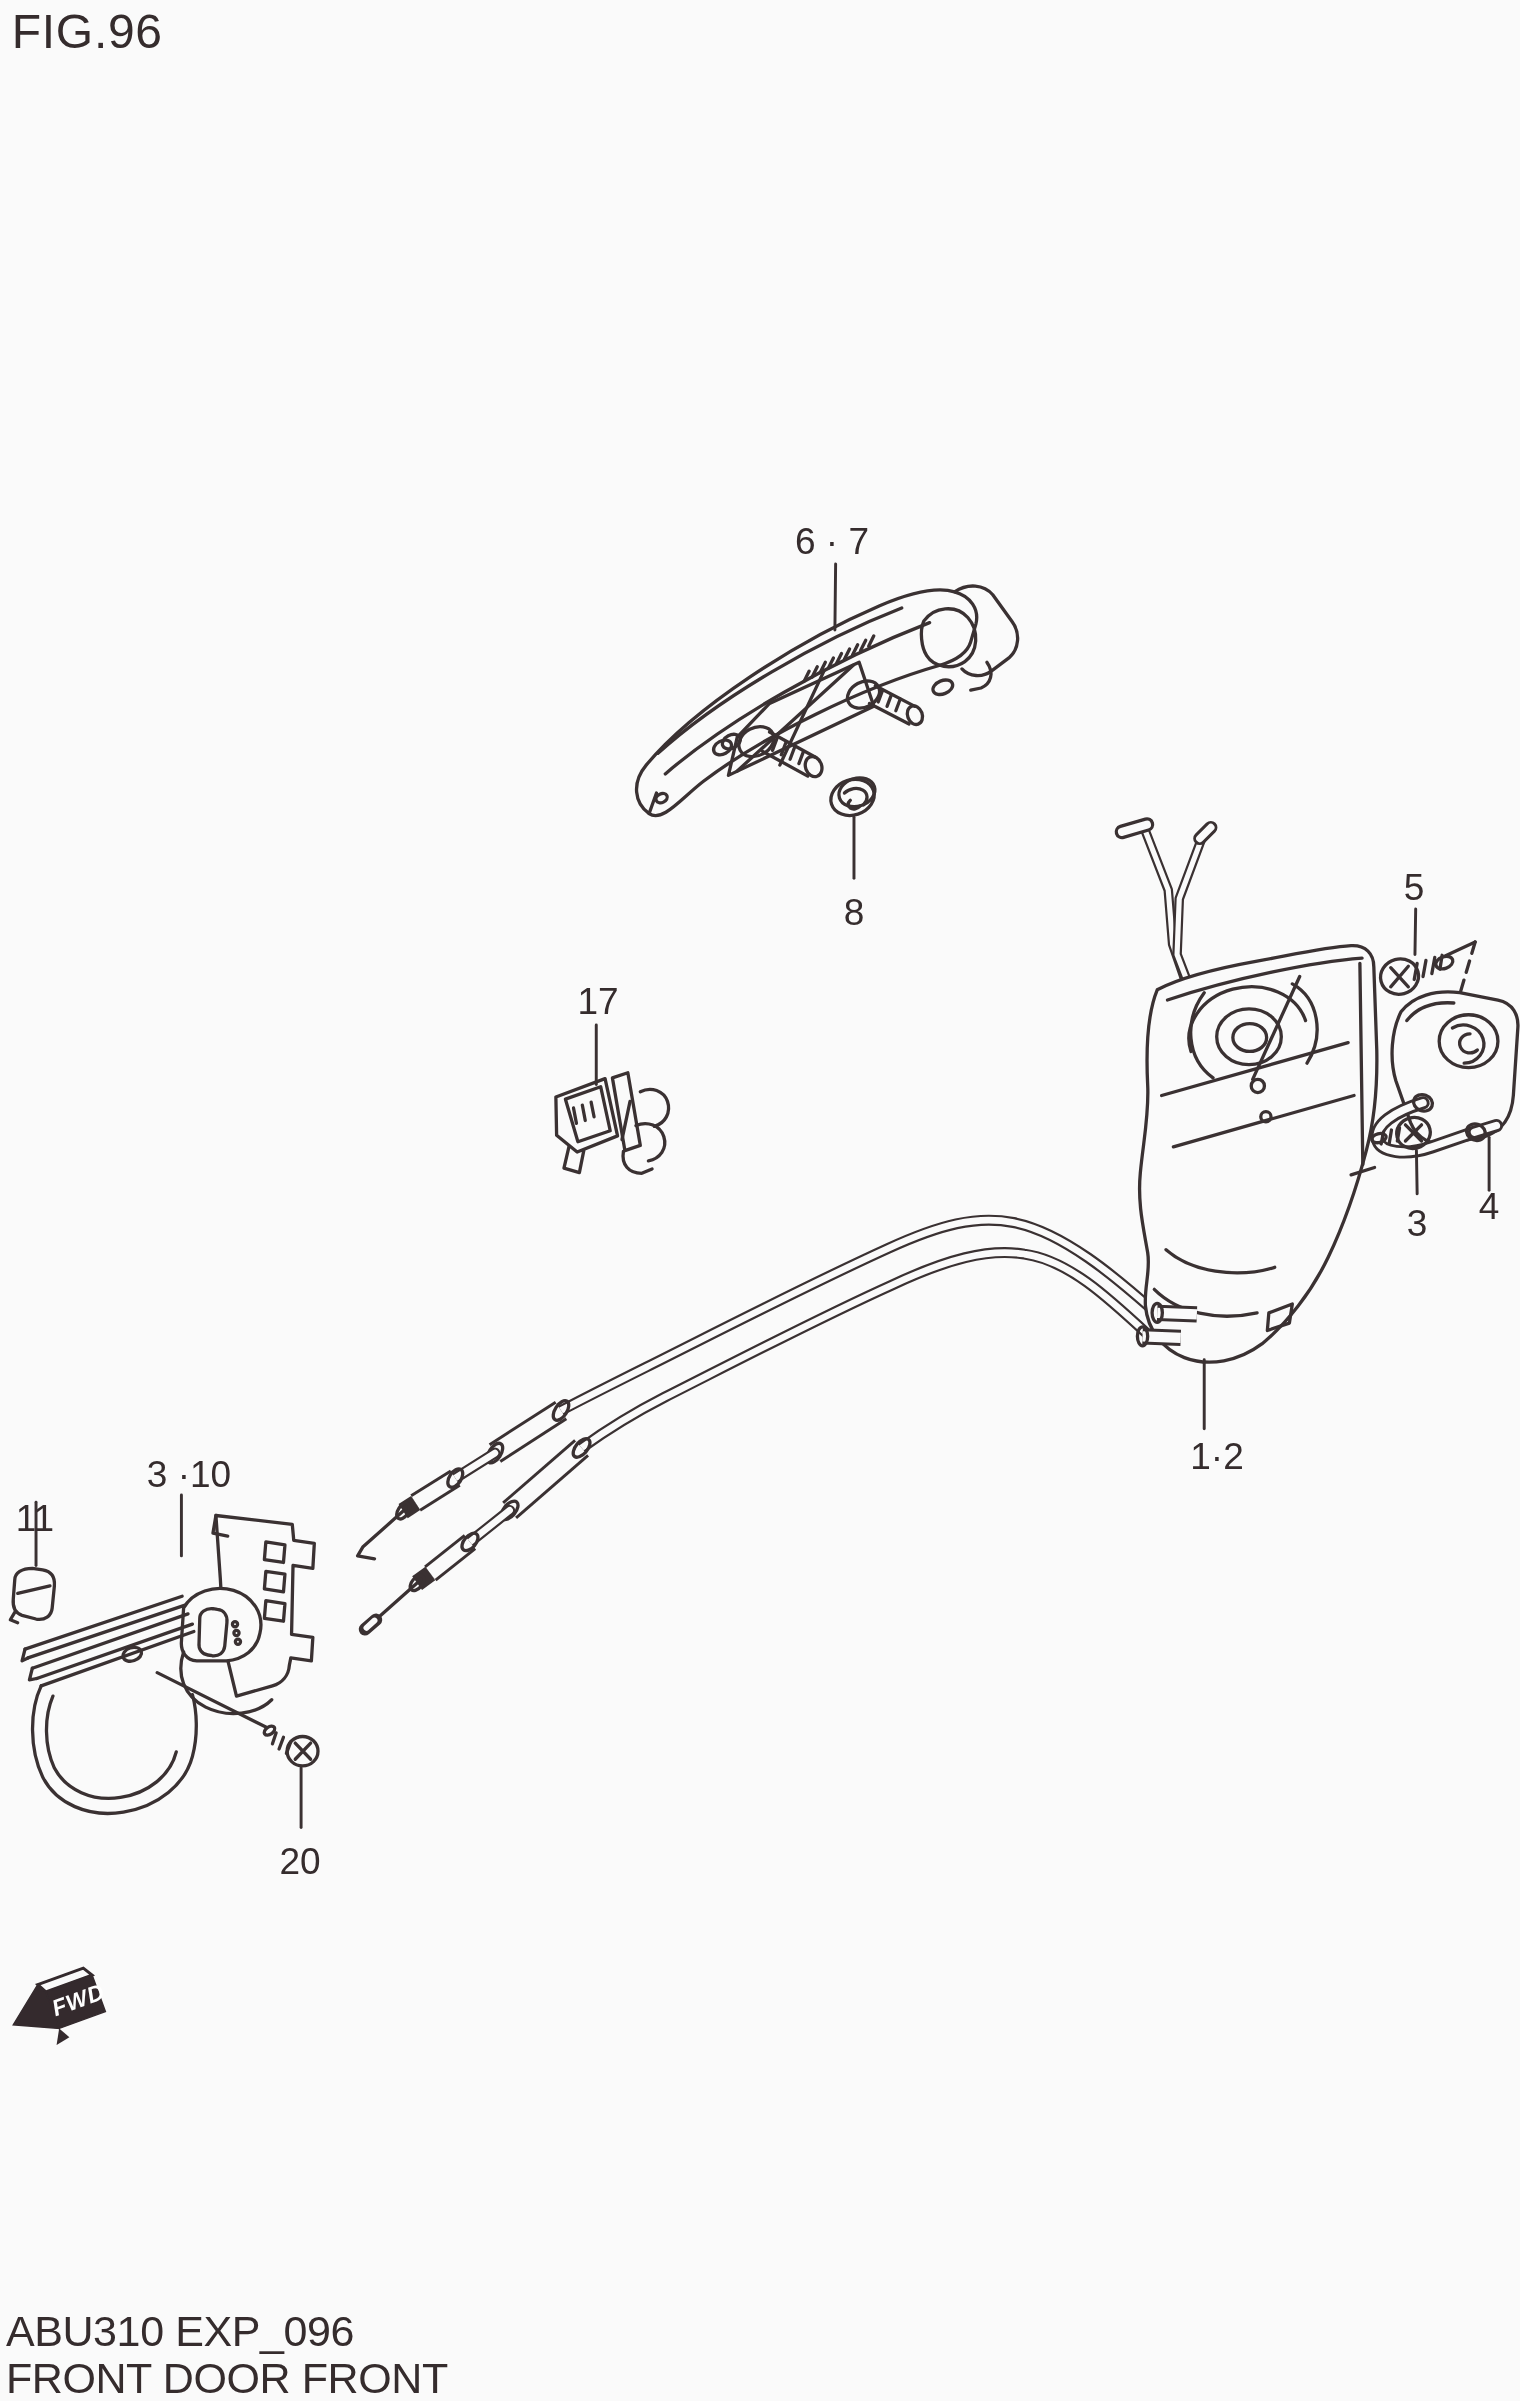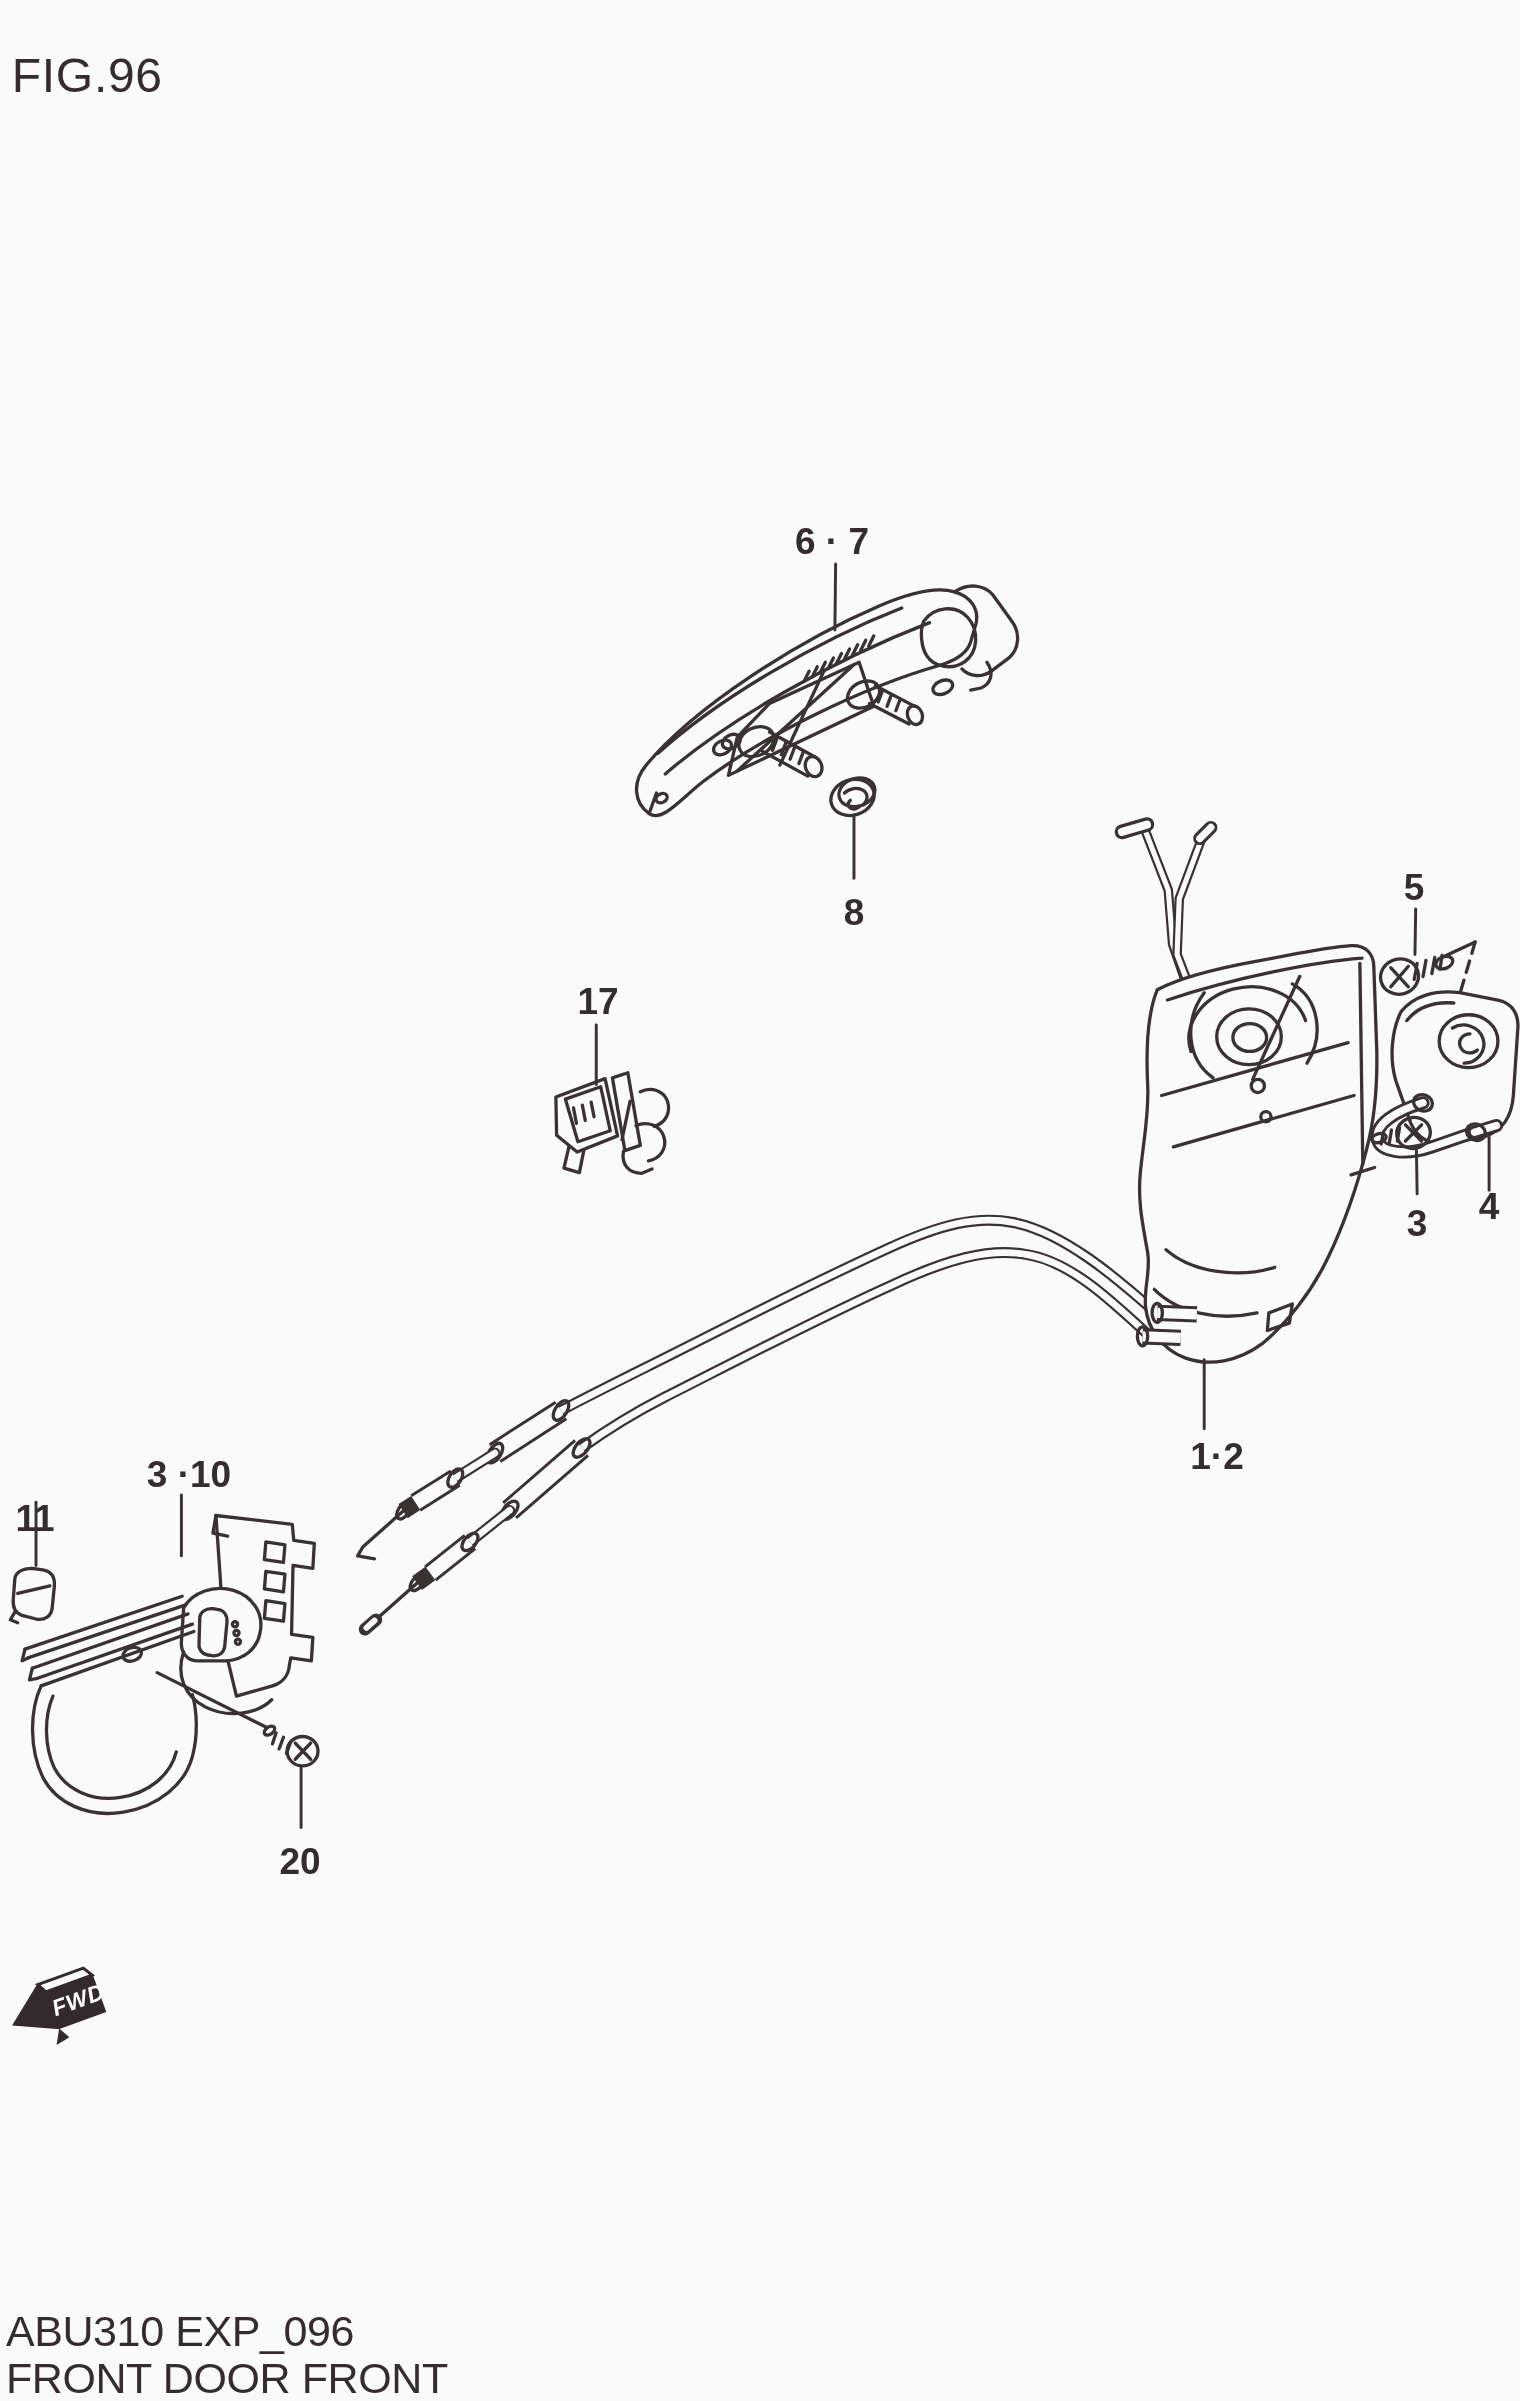--- a/index.html
+++ b/index.html
@@ -6,26 +6,26 @@
   .page{
     position:relative;
     width:1520px;height:2401px;
     background:#fafafa;
     font-family:"Liberation Sans", sans-serif;
     color:#352c2d;
     overflow:hidden;
   }
   .fig-title{
     position:absolute;left:11.8px;top:4.4px;
-    font-size:48px;font-weight:400;letter-spacing:0.7px;margin-top:44px;
+    font-size:48px;font-weight:400;letter-spacing:0.7px;
   }
   .plabel{
     position:absolute;
     transform:translate(-50%,-50%);
-    font-size:37px;font-weight:700;
+    font-size:37px;font-weight:400;
     white-space:nowrap;
     text-align:center;
   }
   .footer-line{
     position:absolute;left:5.9px;
     font-size:43px;letter-spacing:-0.4px;white-space:nowrap;
   }
   .footer-code{top:2307px;}
   .footer-name{top:2354px;}
   svg.art{position:absolute;left:0;top:0;width:1520px;height:2401px;}

